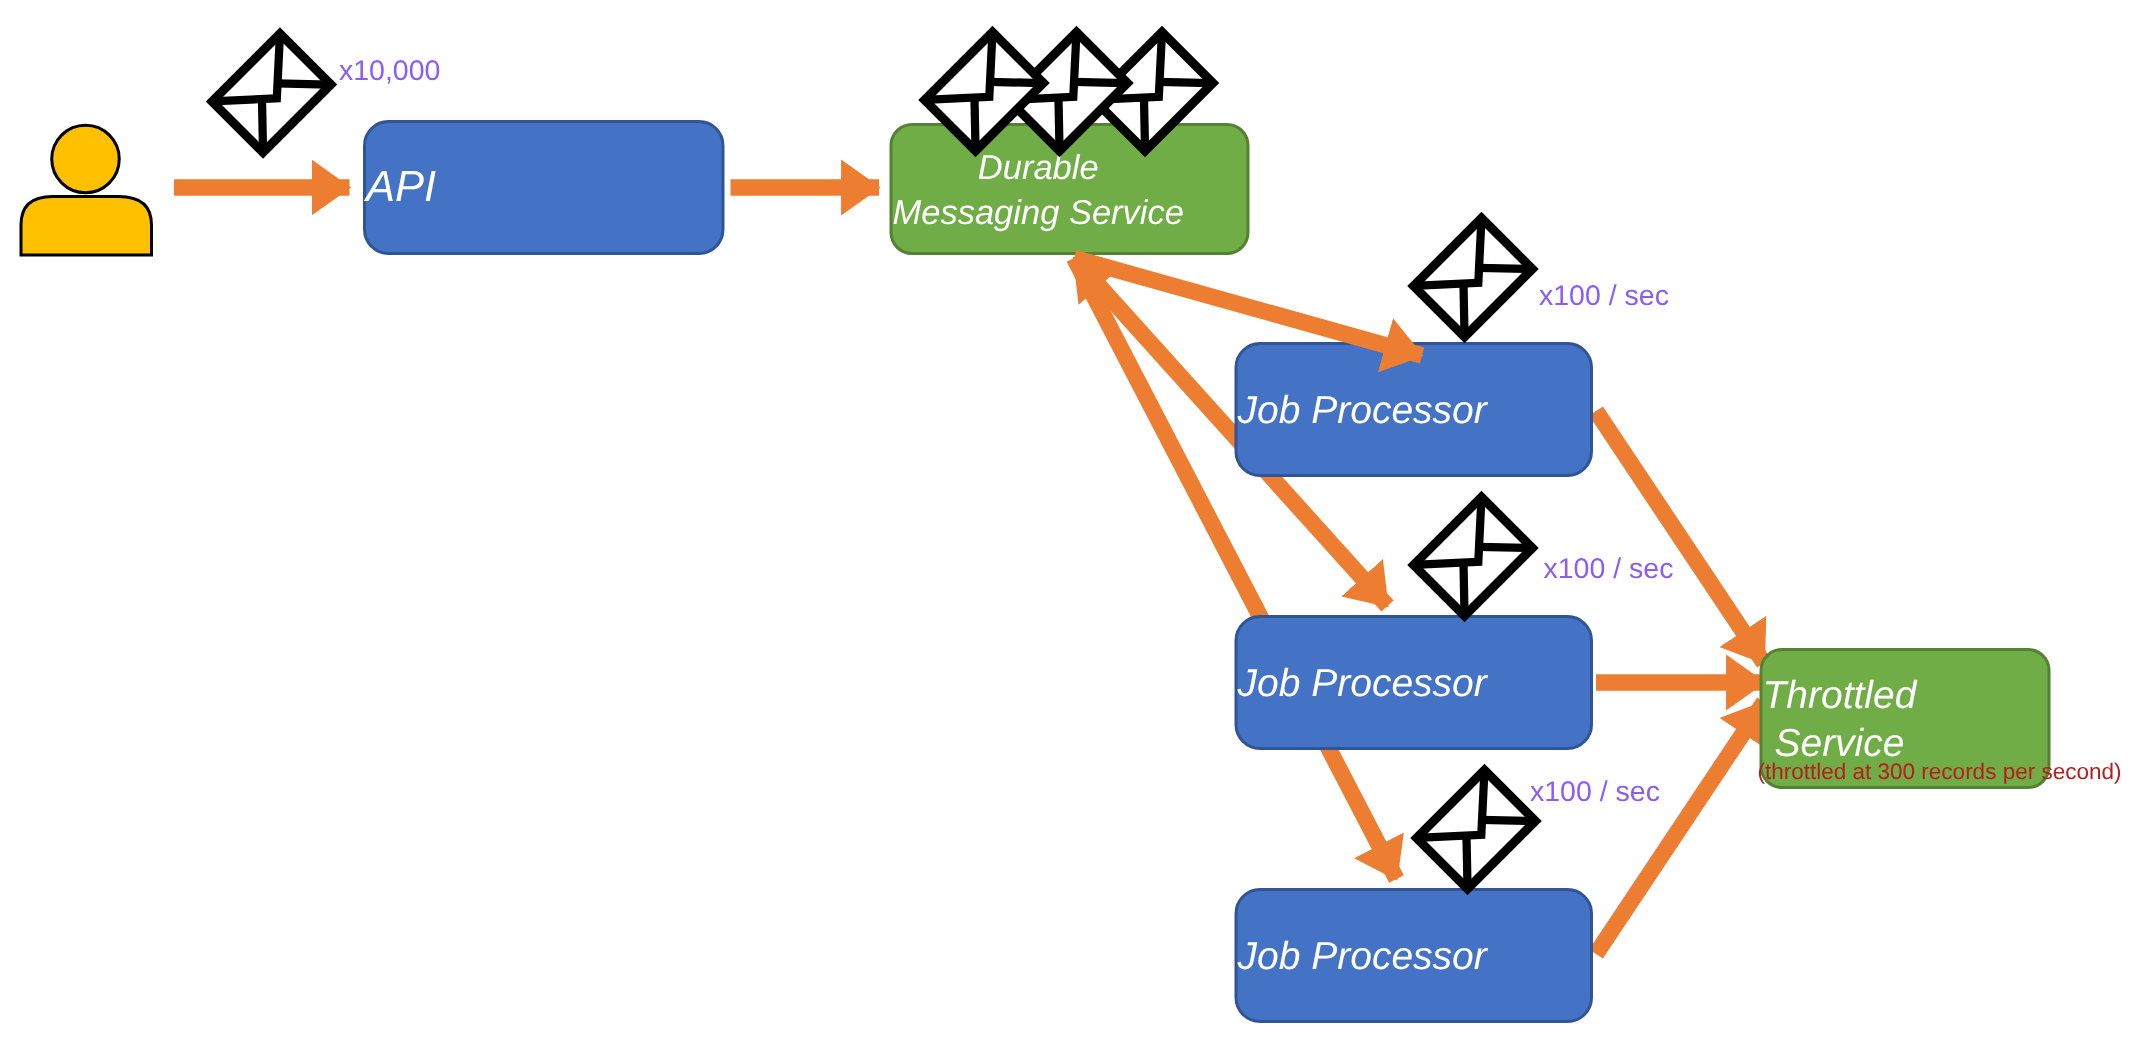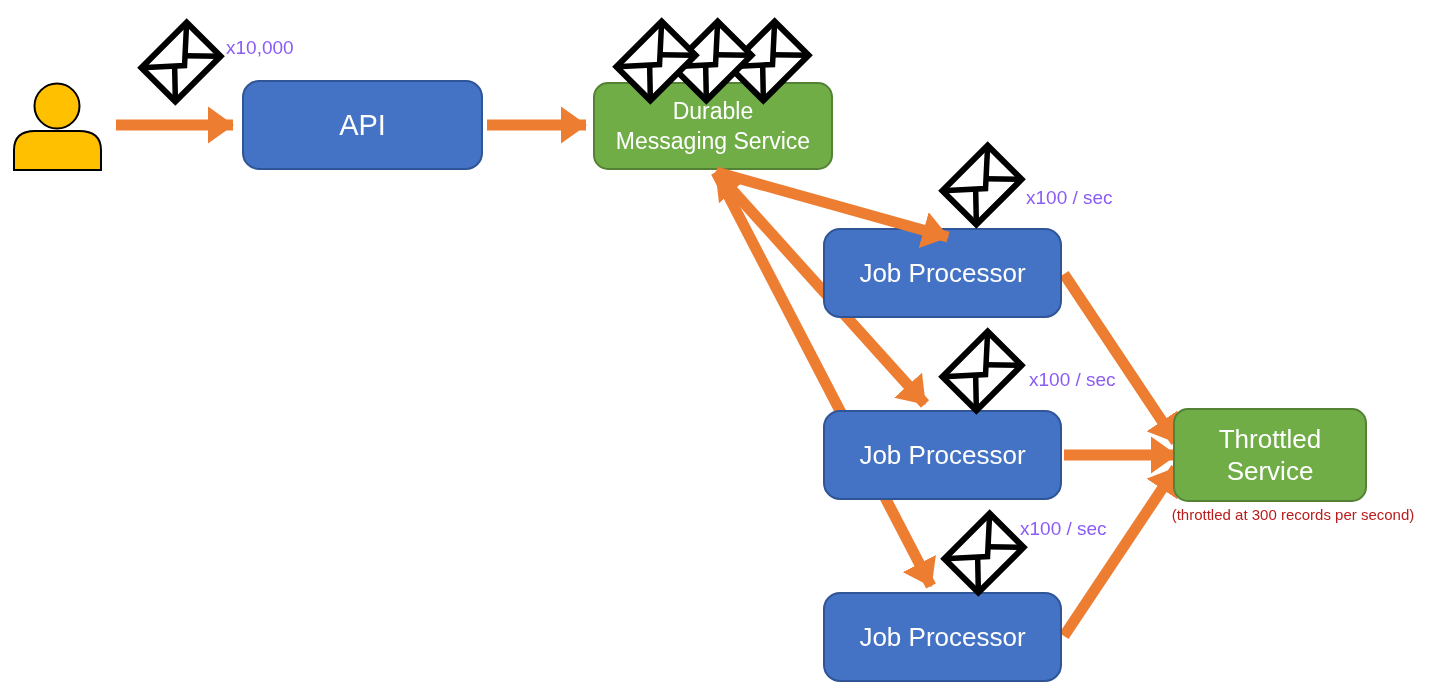--- a/index.html
+++ b/index.html
@@ -2,32 +2,32 @@
 <html><head>
 <meta charset="utf-8">
 <style>
   html,body { margin:0; padding:0; background:#ffffff; }
   .stage {
     position:relative; width:1430px; height:700px; background:#ffffff;
     overflow:hidden; font-family:"Liberation Sans", sans-serif;
   }
   .layer { position:absolute; left:0; top:0; width:1430px; height:700px; pointer-events:none; }
   .node {
-    position:absolute; display:flex; align-items:center; justify-content:center;
-    color:#ffffff; text-align:center; box-sizing:border-box;
+    position:absolute; display:flex; align-items:center; justify-content:flex-start;
+    color:#ffffff; text-align:center; box-sizing:border-box;font-style:italic;
   }
   .node span { white-space:pre-line; }
   .blue  { background:#4472C4; border:2.5px solid #2F5597; border-radius:17px; }
   .green { background:#70AD47; border:2.5px solid #548235; border-radius:15px; }
   #node-api { left:242px; top:80px;  width:241px; height:90px; font-size:29px; }
   #node-dms { left:593px; top:82px;  width:240px; height:88px; font-size:23px; line-height:30px; }
   #node-jp1 { left:823px; top:228px; width:239px; height:90px; font-size:26px; }
   #node-jp2 { left:823px; top:410px; width:239px; height:90px; font-size:26px; }
   #node-jp3 { left:823px; top:592px; width:239px; height:90px; font-size:26px; }
-  #node-ts  { left:1173px; top:408px; width:194px; height:94px; font-size:26px; line-height:32px; }
+  #node-ts  { left:1173px; top:432px; width:194px; height:94px; font-size:26px; line-height:32px; }
   .ann { position:absolute; color:#8b5cf6; font-size:19px; }
   #ann-input { left:226px;  top:37px; }
   #ann-r1    { left:1026px; top:187px; }
   #ann-r2    { left:1029px; top:369px; }
   #ann-r3    { left:1020px; top:518px; }
   #ts-caption {
     position:absolute; left:1163px; top:506px; width:260px;
     text-align:center; color:#b91c1c; font-size:15px; font-weight:400;
   }
 </style>

